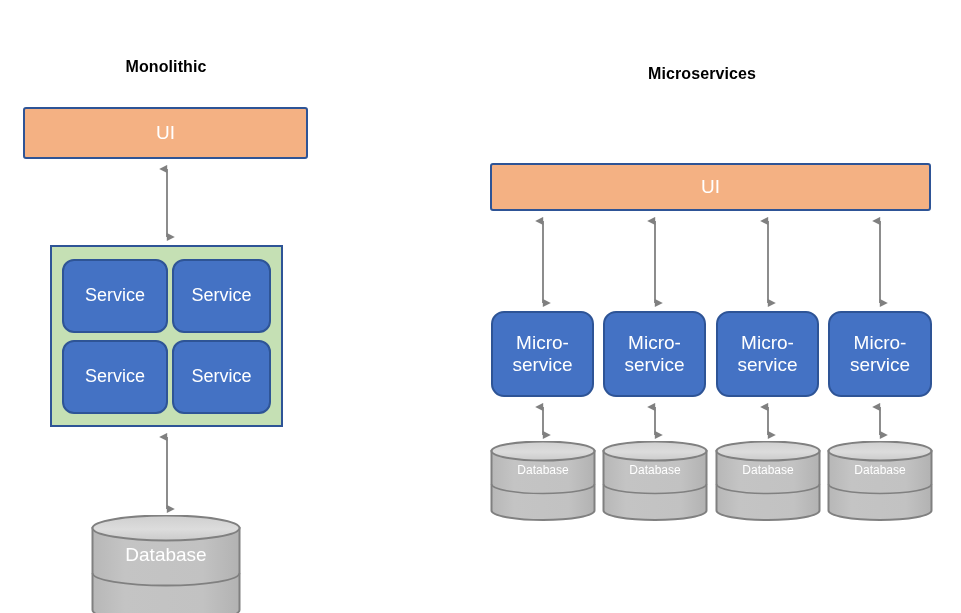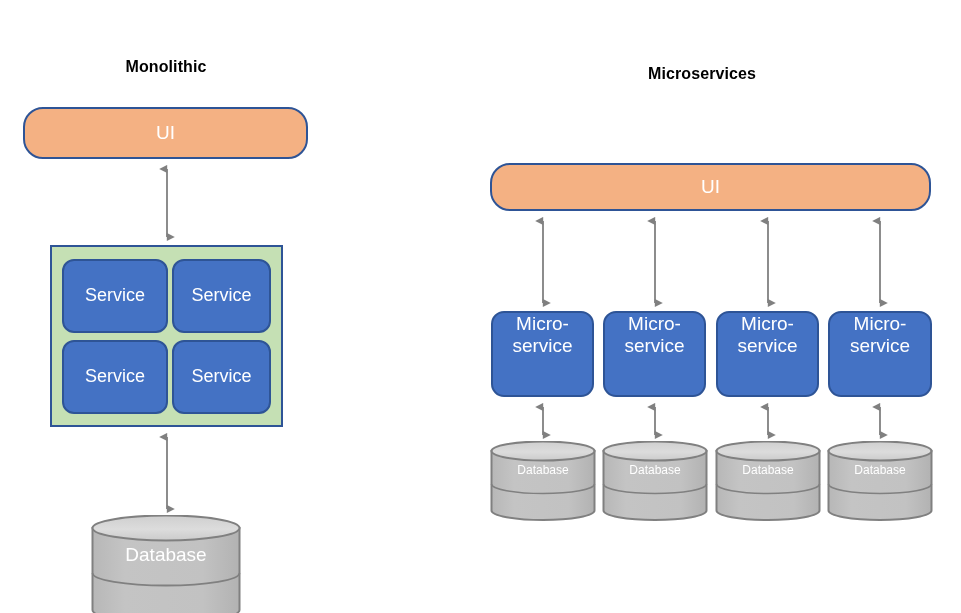--- a/index.html
+++ b/index.html
@@ -41,21 +41,21 @@
     text-align: center;
     white-space: nowrap;
     letter-spacing: 0.5px;
   }
 
   
   .ui-box {
     position: absolute;
     background: #F4B183;
     border: 2px solid #2E5496;
-    border-radius: 20px;
+    border-radius: 3px;
     box-sizing: border-box;
     display: flex;
     align-items: center;
     justify-content: center;
     color: #ffffff;
     font-size: 19px;
     line-height: 1.1;
   }
 
   .green-container {
@@ -80,21 +80,21 @@
     text-align: center;
   }
 
   .micro-box {
     position: absolute;
     background: #4472C4;
     border: 2px solid #2E5496;
     border-radius: 13px;
     box-sizing: border-box;
     display: flex;
-    align-items: flex-start;
+    align-items: center;
     justify-content: center;
     color: #ffffff;
     font-size: 19px;
     line-height: 1.15;
     text-align: center;
     padding: 0 4px;
   }
   .micro-box span { display: block; }
 
   

